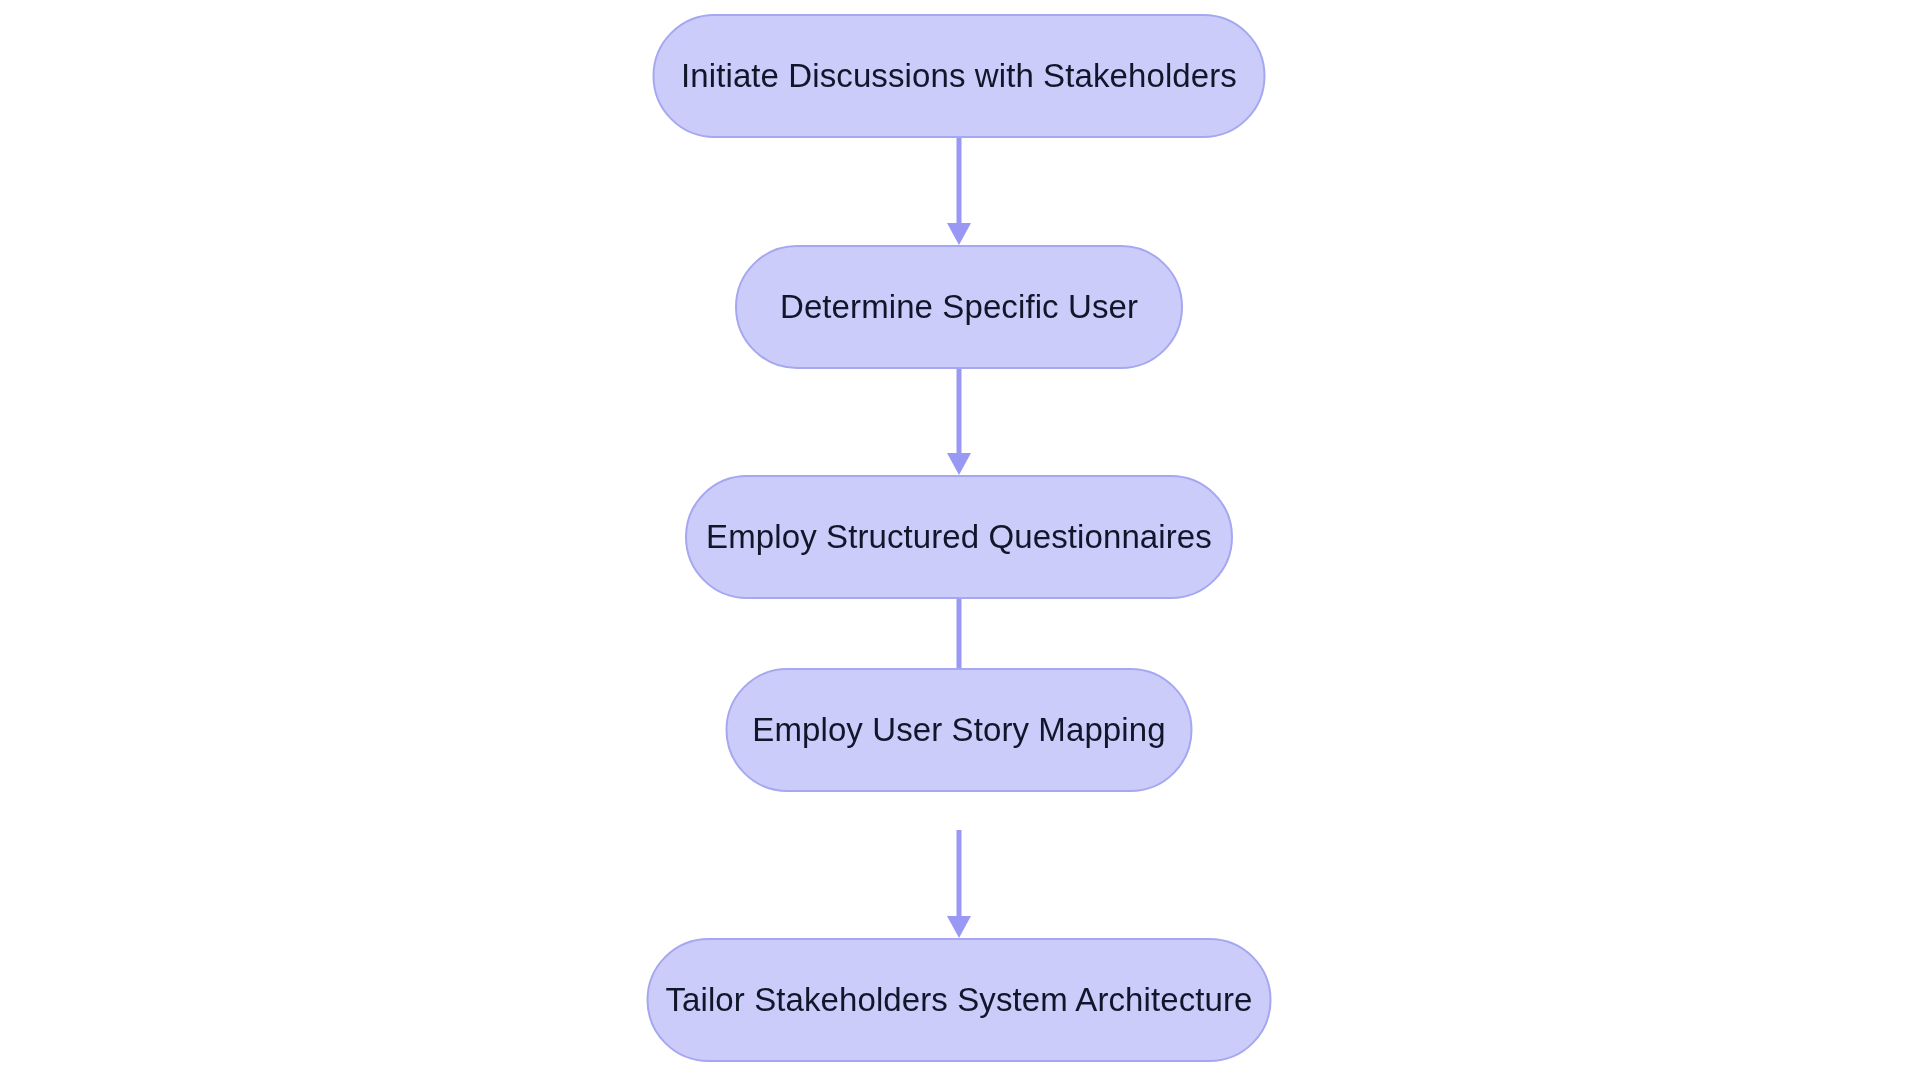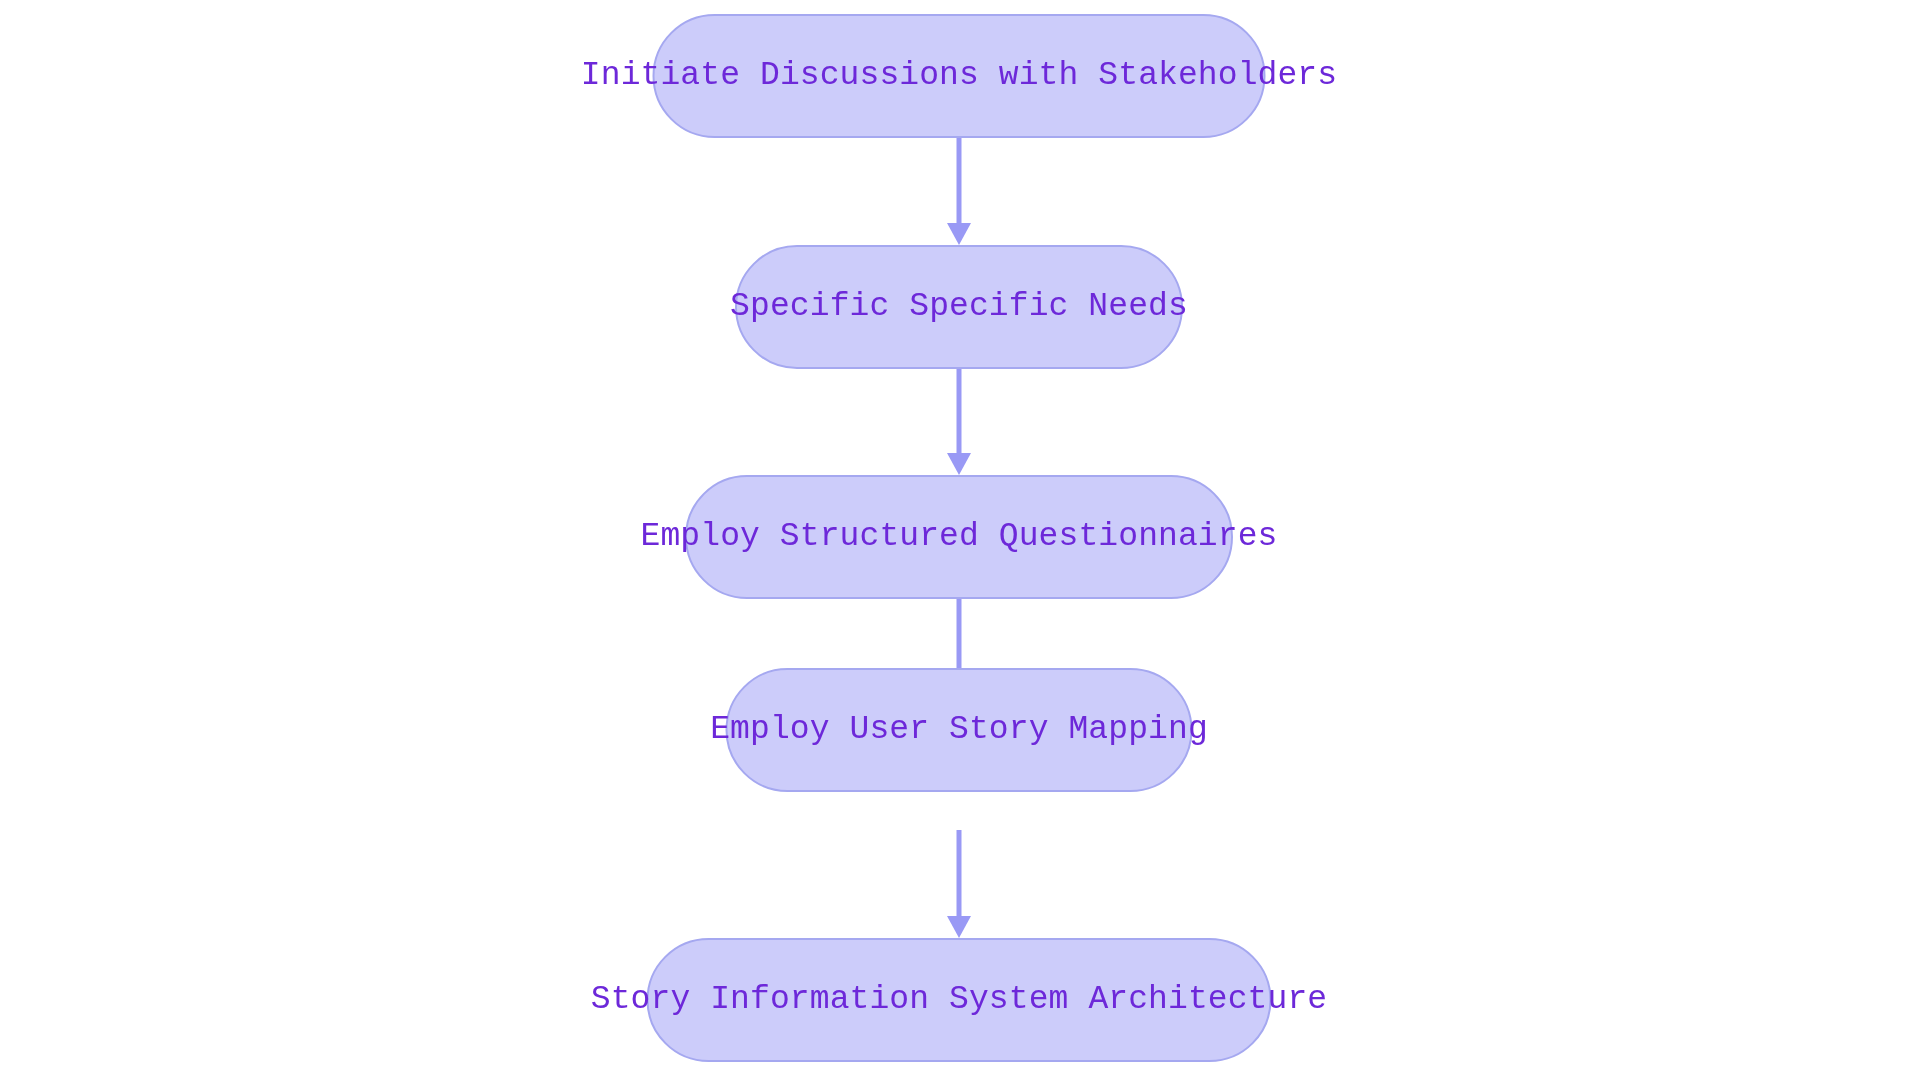--- a/index.html
+++ b/index.html
@@ -32,22 +32,22 @@
     justify-content: center;
     background: #ccccfa;
     border: 2px solid #a5a8f0;
     border-radius: 9999px;
     height: 124px;
     transform: translateX(-50%);
     left: 959px;
   }
 
   .node-label {
-    color: #6d28d9;
-    font-family: Liberation Mono, monospace;
+    color: #0f172a;
+    font-family: Liberation Sans, sans-serif;
     font-size: 33px;
     font-weight: 400;
     line-height: 1.1;
     letter-spacing: 0.1px;
     white-space: nowrap;
     text-align: center;
     user-select: none;
   }
 
   
@@ -107,21 +107,21 @@
   <div class="node" id="node-1">
     <span class="node-label">Initiate Discussions with Stakeholders</span>
   </div>
 
   <div class="connector" id="connector-1">
     <div class="connector-line"></div>
     <div class="connector-head"></div>
   </div>
 
   <div class="node" id="node-2">
-    <span class="node-label">Specific Specific Needs</span>
+    <span class="node-label">Determine Specific User</span>
   </div>
 
   <div class="connector" id="connector-2">
     <div class="connector-line"></div>
     <div class="connector-head"></div>
   </div>
 
   <div class="node" id="node-3">
     <span class="node-label">Employ Structured Questionnaires</span>
   </div>
@@ -134,16 +134,16 @@
   <div class="node" id="node-4">
     <span class="node-label">Employ User Story Mapping</span>
   </div>
 
   <div class="connector" id="connector-4">
     <div class="connector-line"></div>
     <div class="connector-head"></div>
   </div>
 
   <div class="node" id="node-5">
-    <span class="node-label">Story Information System Architecture</span>
+    <span class="node-label">Tailor Stakeholders System Architecture</span>
   </div>
 
 </div>
 
 </body></html>

